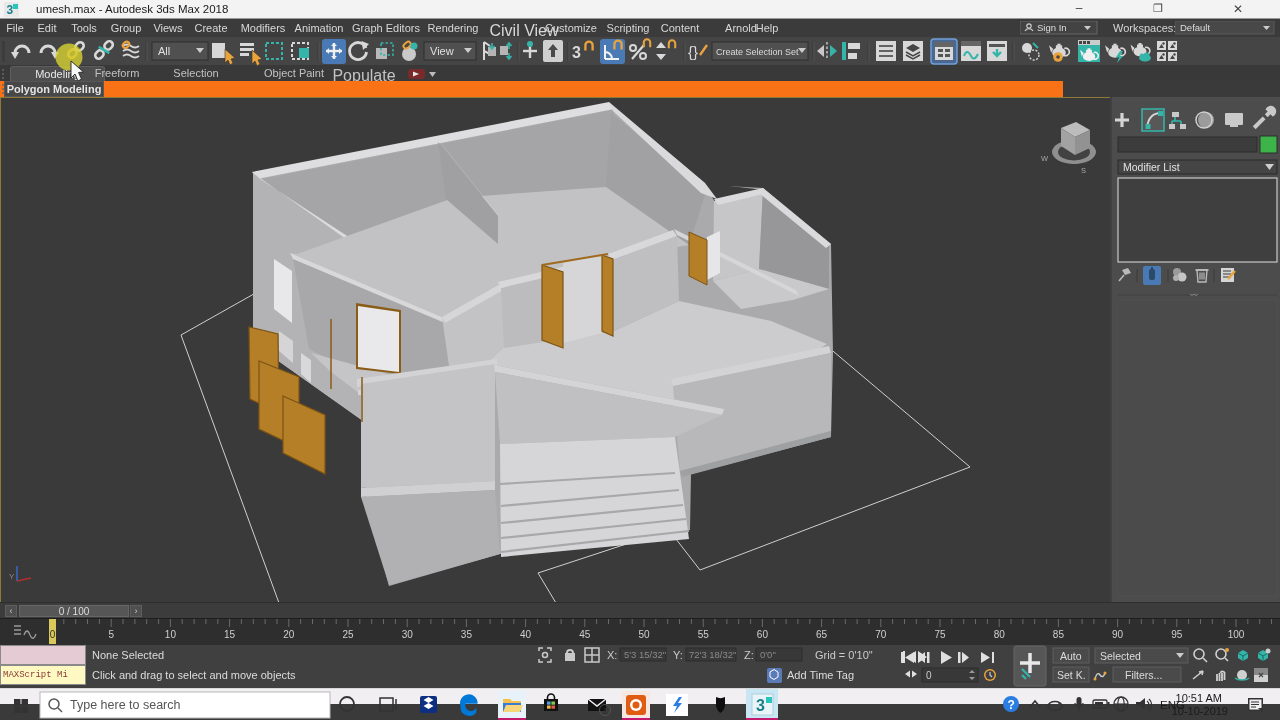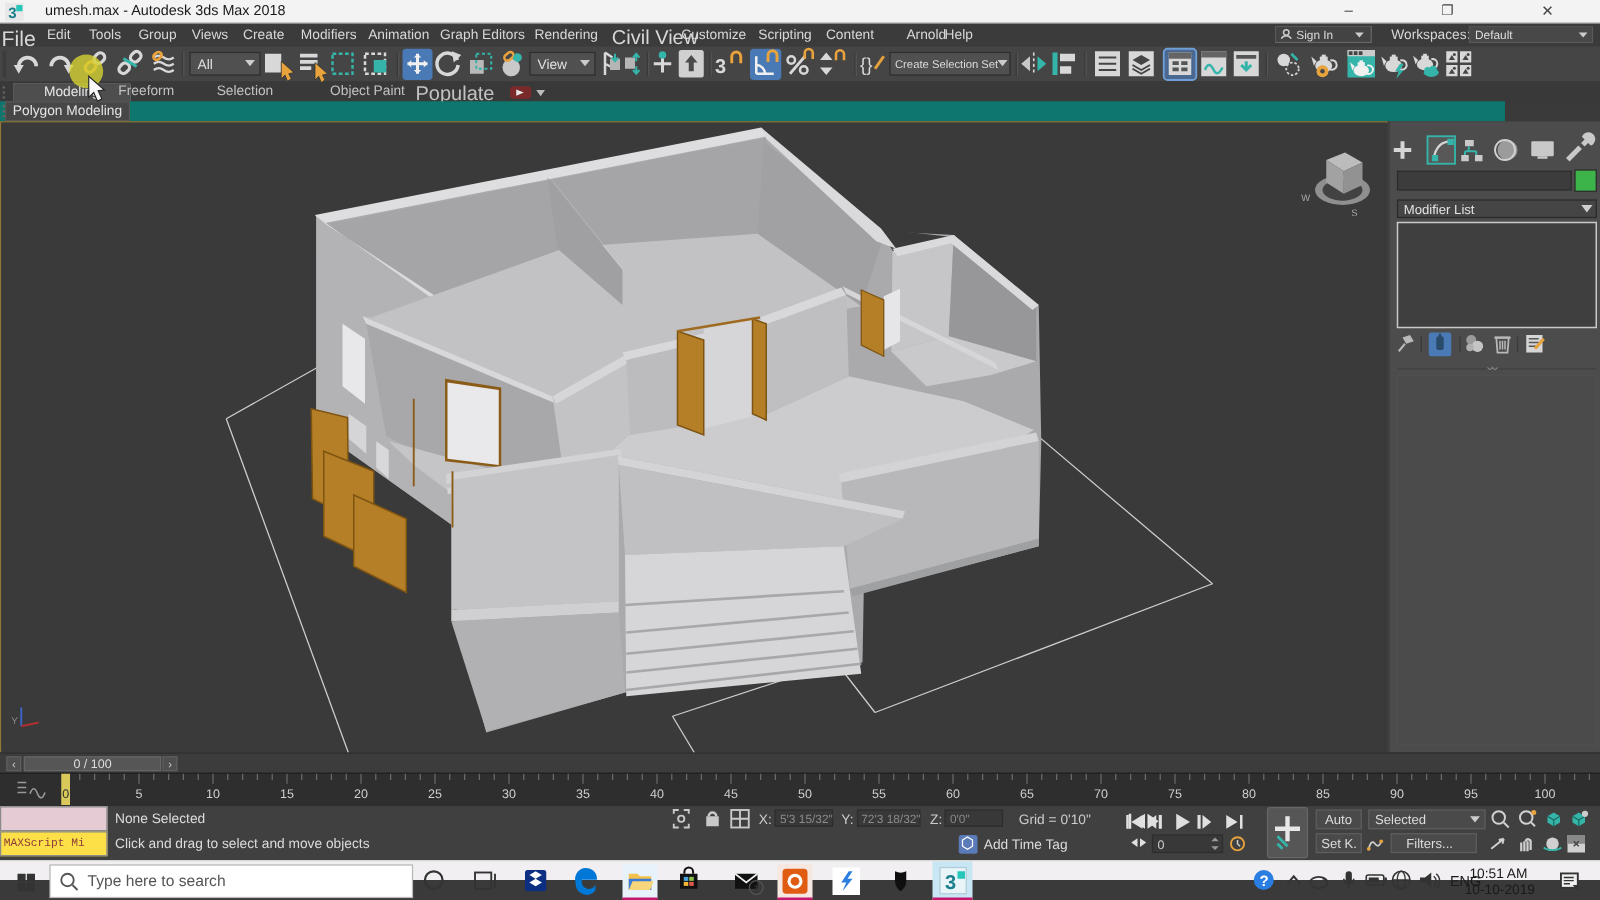--- a/index.html
+++ b/index.html
@@ -11,21 +11,21 @@
       <text x="2.5" y="12" font-size="12" font-weight="bold" fill="#1a7f8a">3</text>
       <rect x="9" y="2" width="5" height="5" fill="#26c6ba"></rect>
     </svg>
   <span class="abs" style="left:36px;top:3px;font-size:11.5px;color:#1a1a1a;">umesh.max - Autodesk 3ds Max 2018</span>
   <span class="abs" style="left:1071px;top:1px;width:16px;text-align:center;font-size:12px;color:#444;">–</span>
   <span class="abs" style="left:1150px;top:2px;width:16px;text-align:center;font-size:11px;color:#444;">❐</span>
   <span class="abs" style="left:1230px;top:2px;width:16px;text-align:center;font-size:12px;color:#444;">✕</span>
 </div>
 
 <div class="abs" style="left:0;top:19px;width:1280px;height:18px;background:#3b3b3b;">
-<span class="abs" style="left:15px;top:3px;transform:translateX(-50%);font-size:17px;color:#d8d8d8;white-space:nowrap;">File</span>
+<span class="abs" style="left:15px;top:3px;transform:translateX(-50%);font-size:11px;color:#d8d8d8;white-space:nowrap;">File</span>
     <span class="abs" style="left:47px;top:3px;transform:translateX(-50%);font-size:11px;color:#d8d8d8;white-space:nowrap;">Edit</span>
     <span class="abs" style="left:84px;top:3px;transform:translateX(-50%);font-size:11px;color:#d8d8d8;white-space:nowrap;">Tools</span>
     <span class="abs" style="left:126px;top:3px;transform:translateX(-50%);font-size:11px;color:#d8d8d8;white-space:nowrap;">Group</span>
     <span class="abs" style="left:168px;top:3px;transform:translateX(-50%);font-size:11px;color:#d8d8d8;white-space:nowrap;">Views</span>
     <span class="abs" style="left:211px;top:3px;transform:translateX(-50%);font-size:11px;color:#d8d8d8;white-space:nowrap;">Create</span>
     <span class="abs" style="left:263px;top:3px;transform:translateX(-50%);font-size:11px;color:#d8d8d8;white-space:nowrap;">Modifiers</span>
     <span class="abs" style="left:319px;top:3px;transform:translateX(-50%);font-size:11px;color:#d8d8d8;white-space:nowrap;">Animation</span>
     <span class="abs" style="left:386px;top:3px;transform:translateX(-50%);font-size:11px;color:#d8d8d8;white-space:nowrap;">Graph Editors</span>
     <span class="abs" style="left:453px;top:3px;transform:translateX(-50%);font-size:11px;color:#d8d8d8;white-space:nowrap;">Rendering</span>
     <span class="abs" style="left:512px;top:3px;transform:translateX(-50%);font-size:16px;color:#d8d8d8;white-space:nowrap;margin-left:12px;">Civil View</span>
@@ -295,21 +295,21 @@
   <span class="abs" style="left:156px;top:1px;width:80px;text-align:center;font-size:11px;color:#c2c2c2;">Selection</span>
   <span class="abs" style="left:241px;top:1px;width:106px;text-align:center;font-size:11px;color:#c2c2c2;">Object Paint</span>
   <span class="abs" style="left:326px;top:1px;width:76px;text-align:center;font-size:16px;color:#c2c2c2;">Populate</span>
   <svg class="abs" style="left:408px;top:2px" width="30" height="12">
       <rect x="0" y="1" width="17" height="10" rx="3" fill="#7a2a2a"></rect>
       <path d="M 5,3.5 l 6,2.5 l -6,2.5 z" fill="#e8e8e8"></path>
       <path d="M 21,4 l 7,0 l -3.5,5 z" fill="#bbb"></path>
     </svg>
 </div>
 
-<div class="abs" style="left:0;top:81px;width:1204px;height:16px;background:#0f766e;">
+<div class="abs" style="left:0;top:81px;width:1063px;height:16px;background:#f97316;font-weight:bold;">
   <svg class="abs" style="left:1px;top:2px" width="6" height="12">
       <circle cx="2" cy="2" r="1" fill="#666"></circle>
       <circle cx="2" cy="6" r="1" fill="#666"></circle>
       <circle cx="2" cy="10" r="1" fill="#666"></circle>
     </svg>
   <div class="abs" style="left:4px;top:0;width:100px;height:16px;background:#474747;border:1px solid #575757;color:#e4e4e4;font-size:11px;text-align:center;line-height:15px;">Polygon Modeling</div>
 </div>
 
 <div class="abs" style="left:0;top:97px;width:1110px;height:505px;border:1px solid #8f7a35;">
     <svg width="1110" height="505" style="position:absolute;left:0;top:0">
@@ -610,21 +610,21 @@
       <text x="52.5" y="20" font-size="10" fill="#333" text-anchor="middle">0</text>
       <g transform="translate(14,8)">
         <path d="M 0,0 h 7 M 0,4 h 7 M 0,8 h 7" stroke="#999" stroke-width="1.3"></path>
         <path d="M 10,9 q 3,-8 6,0 q 3,7 6,-1" stroke="#999" stroke-width="1.3" fill="none"></path>
       </g>
     </svg>
   </div>
 
 <div class="abs" style="left:0;top:645px;width:1280px;height:43px;background:#404040;">
   <div class="abs" style="left:0;top:0;width:86px;height:20px;background:#e5ccd4;border:1px solid #8a8a8a;"></div>
-  <div class="abs" style="left:0;top:20px;width:86px;height:20px;background:#fde047;border:1px solid #8a8a8a;font-family:'Liberation Mono',monospace;font-size:9px;color:#8a3a3a;line-height:19px;padding-left:2px;">MAXScript Mi</div>
+  <div class="abs" style="left:0;top:20px;width:86px;height:20px;background:#fef9c3;border:1px solid #8a8a8a;font-family:'Liberation Mono',monospace;font-size:9px;color:#8a3a3a;line-height:19px;padding-left:2px;">MAXScript Mi</div>
   <span class="abs" style="left:92px;top:4px;font-size:11px;color:#dcdcdc;">None Selected</span>
   <span class="abs" style="left:92px;top:24px;font-size:11px;color:#dcdcdc;">Click and drag to select and move objects</span>
   <svg class="abs" style="left:0;top:0" width="1280" height="43">
       <g transform="translate(545,10)" stroke="#c9c9c9" stroke-width="1.5" fill="none">
         <path d="M -6,-4 l 0,-3 l 4,0 M 2,-7 l 4,0 l 0,3 M 6,4 l 0,3 l -4,0 M -2,7 l -4,0 l 0,-3"></path>
         <circle cx="0" cy="0" r="2.5"></circle>
       </g>
       <g transform="translate(570,10)">
         <rect x="-5" y="-2" width="10" height="8" fill="#c9c9c9"></rect>
         <path d="M -3,-2 a 3 3 0 0 1 6,0" stroke="#c9c9c9" stroke-width="2" fill="none"></path>

